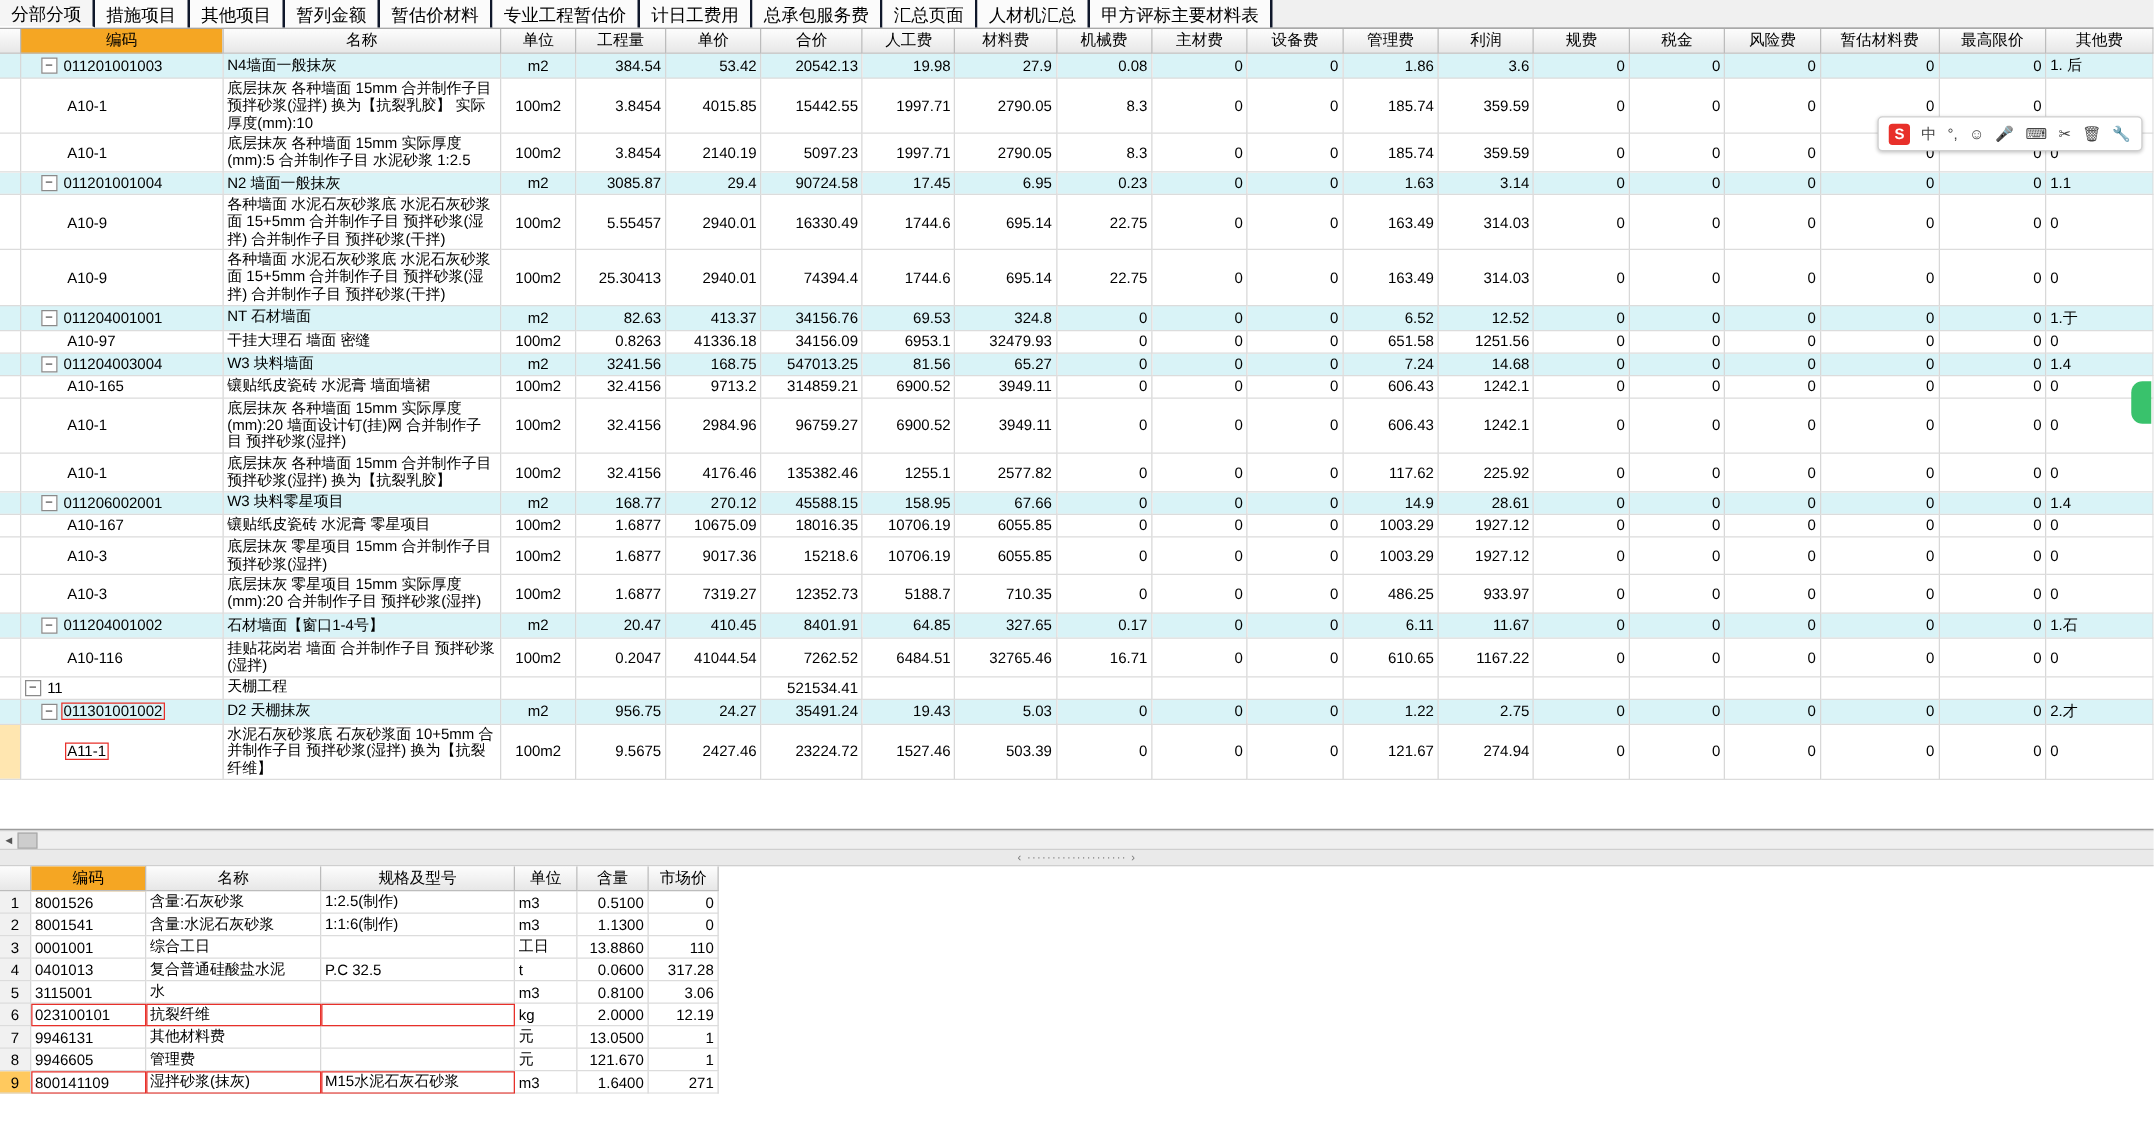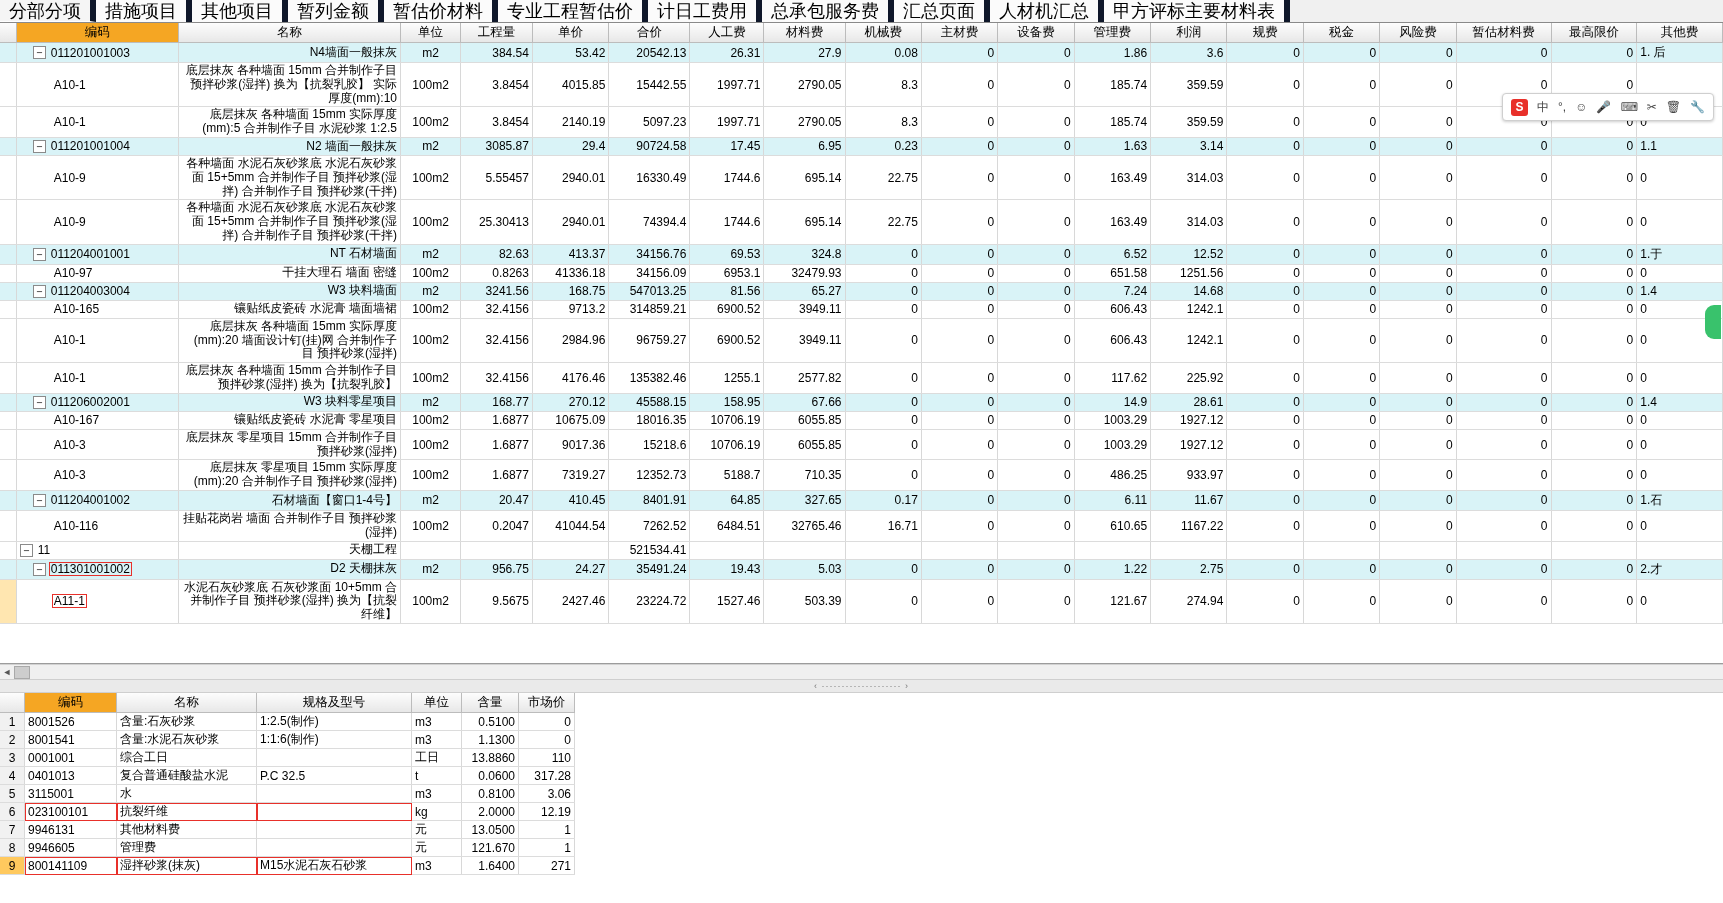--- a/index.html
+++ b/index.html
@@ -1,20 +1,20 @@
 <!DOCTYPE html>
 <html><head>
 <meta charset="utf-8">
 <style>
   html,body{margin:0;padding:0;background:#fff;font-family:"Liberation Sans","DejaVu Sans",sans-serif;}
   body{width:1723px;height:903px;overflow:hidden;font-size:12px;color:#000;}
 
   
   .tabbar{display:flex;align-items:stretch;height:22px;border-bottom:1px solid #8a8a8a;background:#f0f0f0;}
-  .tabbar .tab{display:flex;align-items:center;padding:0 9px;font-size:18px;border-right:6px solid #0f172a;background:#fbfbfb;white-space:nowrap;}
+  .tabbar .tab{display:flex;align-items:flex-end;padding:0 9px;font-size:14px;border-right:2px solid #0f172a;background:#fbfbfb;white-space:nowrap;}
   .tabbar .tab.active{background:#ffffff;font-weight:normal;border-bottom:1px solid #fff;}
   .tabbar .tab:first-child{background:#f5f5f5;}
 
   
   .grid-wrap{position:relative;width:1723px;height:640px;overflow:hidden;border-bottom:1px solid #9c9c9c;}
   table.grid{border-collapse:collapse;table-layout:fixed;width:1723px;}
   table.grid th{
     background:linear-gradient(#fdfdfd,#e7e7e7);
     border:1px solid #bcbcbc;border-left:none;border-top:none;
     font-weight:normal;font-size:12.5px;height:19px;padding:0 2px;color:#000;
@@ -22,21 +22,21 @@
   table.grid th.code-head{background:#f5a623;}
   table.grid td{
     border-right:1px solid #d8d8d8;border-bottom:1px solid #dcdcdc;
     font-size:12px;padding:1px 3px;height:15px;vertical-align:middle;overflow:hidden;
   }
   tr.lvl1 > td{background:#d9f3f7;}
   tr.lvl2 > td{background:#ffffff;}
   tr.chapter > td{background:#ffffff;}
   td.num{text-align:right;padding-right:5px;}
   td.ctr{text-align:center;}
-  td.name{white-space:normal;line-height:1.15;font-size:11.5px;text-align:right;}
+  td.name{white-space:normal;line-height:1.15;font-size:11.5px;}
   td.code{font-size:11.5px;}
   .tree{display:flex;align-items:center;gap:3px;height:100%;}
   .expander{
     width:11px;height:11px;border:1px solid #8a8a8a;background:#fff;
     display:inline-flex;align-items:center;justify-content:center;font-size:10px;line-height:9px;color:#333;
     font-family:"DejaVu Sans Mono",monospace;flex:none;
   }
   .redbox{outline:1.5px solid #e8302a;outline-offset:-1px;}
   .leftcol{width:14px;background:#efefef;}
   .leftcol.sel{background:#ffe6b0;}
@@ -171,21 +171,21 @@
               <span style="width: 10px;"></span>
               <span class="expander">−</span>
               <span class="codechip">011201001003</span>
             </div>
           </td>
           <td class="name">N4墙面一般抹灰</td>
           <td class="ctr">m2</td>
           <td class="num">384.54</td>
           <td class="num">53.42</td>
           <td class="num">20542.13</td>
-          <td class="num">26.31</td>
+          <td class="num">19.98</td>
           <td class="num">27.9</td>
           <td class="num">0.08</td>
           <td class="num">0</td>
           <td class="num">0</td>
           <td class="num">1.86</td>
           <td class="num">3.6</td>
           <td class="num">0</td>
           <td class="num">0</td>
           <td class="num">0</td>
           <td class="num">0</td>

